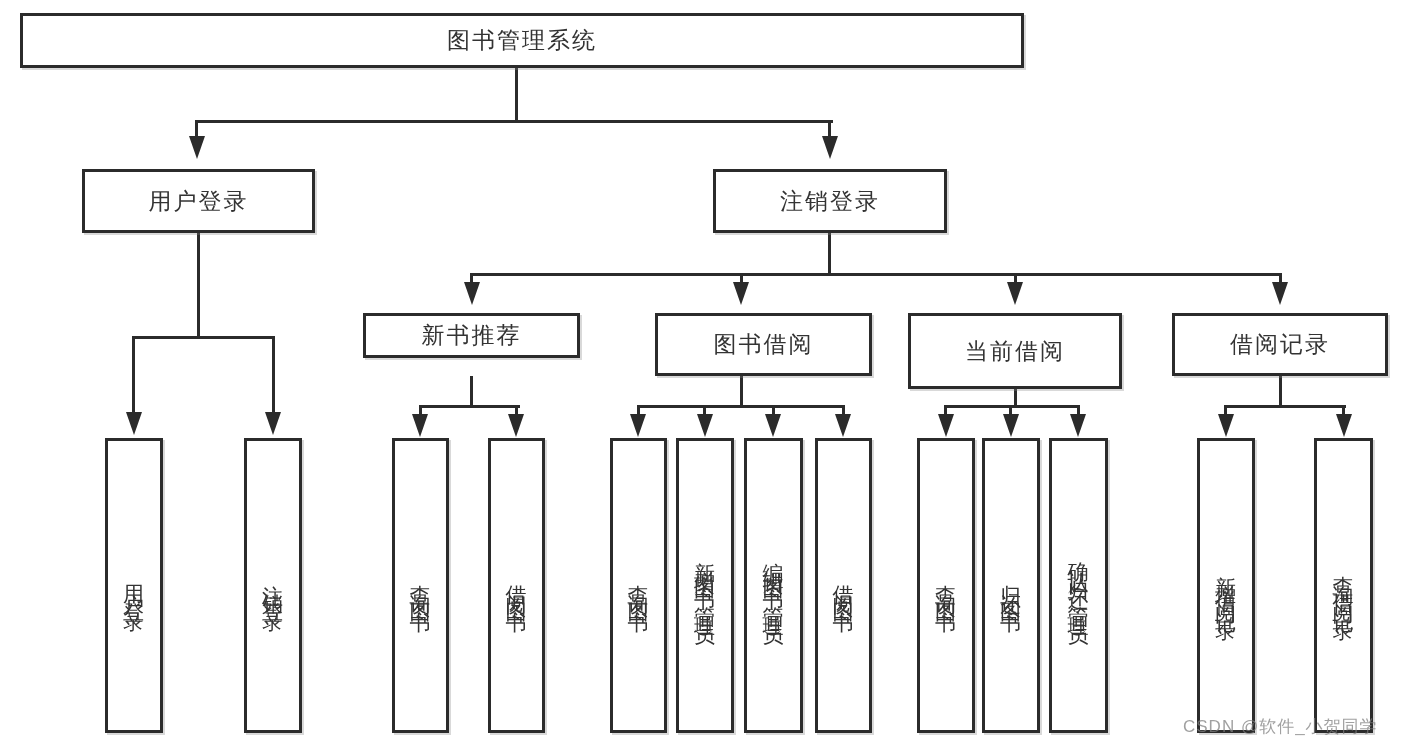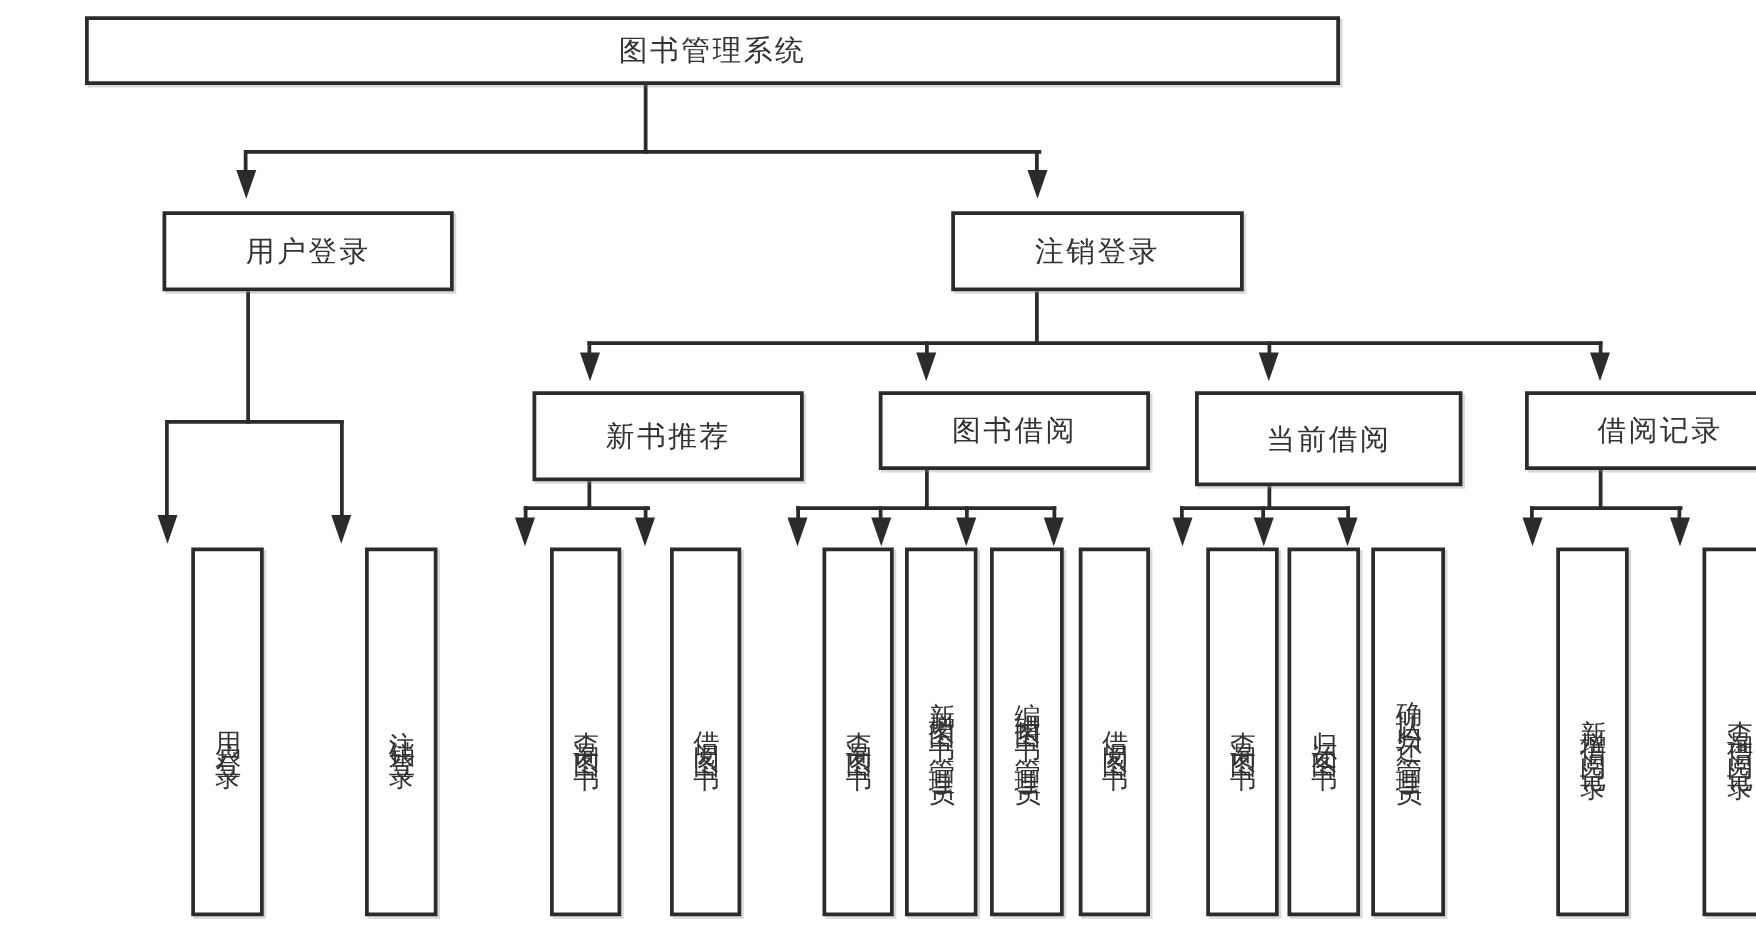--- a/index.html
+++ b/index.html
@@ -3,21 +3,21 @@
 <meta charset="utf-8">
 <style>
   html,body { margin:0; padding:0; background:#ffffff; }
   .canvas {
     position:relative; width:1405px; height:747px; background:#ffffff;
     font-family:"Liberation Sans","DejaVu Sans",sans-serif; overflow:hidden;
   }
   .node {
     position:absolute; background:#ffffff; border:3px solid #2b2b2b;
     box-sizing:border-box; display:flex; align-items:center; justify-content:center;
-    box-shadow:2px 2px 0 rgba(130,130,130,0.30); z-index:2;margin-left:48px;
+    box-shadow:2px 2px 0 rgba(130,130,130,0.30); z-index:2;
   }
   .h-label { font-size:23px; color:#333333; letter-spacing:2px; white-space:nowrap; }
   .v-label {
     writing-mode:vertical-rl; text-orientation:mixed;
     font-size:21px; color:#333333; letter-spacing:9px; line-height:1; white-space:nowrap;
   }
   .vline { position:absolute; width:3px; background:#2b2b2b; z-index:1; }
   .hline { position:absolute; height:3px; background:#2b2b2b; z-index:1; }
   .arrow {
     position:absolute; width:0; height:0; z-index:1;
@@ -38,21 +38,21 @@
     <span class="h-label">图书管理系统</span>
   </div>
 
   <div class="node" style="left:82px;top:169px;width:233px;height:64px">
     <span class="h-label">用户登录</span>
   </div>
   <div class="node" style="left:713px;top:169px;width:234px;height:64px">
     <span class="h-label">注销登录</span>
   </div>
 
-  <div class="node" style="left:378px;top:313px;width:217px;height:72px">
+  <div class="node" style="left:363px;top:313px;width:217px;height:45px">
     <span class="h-label">新书推荐</span>
   </div>
   <div class="node" style="left:655px;top:313px;width:217px;height:63px">
     <span class="h-label">图书借阅</span>
   </div>
   <div class="node" style="left:908px;top:313px;width:214px;height:76px">
     <span class="h-label">当前借阅</span>
   </div>
   <div class="node" style="left:1172px;top:313px;width:216px;height:63px">
     <span class="h-label">借阅记录</span>
@@ -154,14 +154,15 @@
   <div class="arrow" style="left:1003px;top:414px"></div>
   <div class="arrow" style="left:1070px;top:414px"></div>
 
   <div class="vline" style="left:1279px;top:376px;height:32px"></div>
   <div class="hline" style="left:1224px;top:405px;width:122px"></div>
   <div class="vline" style="left:1224px;top:405px;height:12px"></div>
   <div class="vline" style="left:1342px;top:405px;height:12px"></div>
   <div class="arrow" style="left:1218px;top:414px"></div>
   <div class="arrow" style="left:1336px;top:414px"></div>
 
+  <div class="watermark">CSDN @软件_小贺同学</div>
 
 </div>
 
 </body></html>

